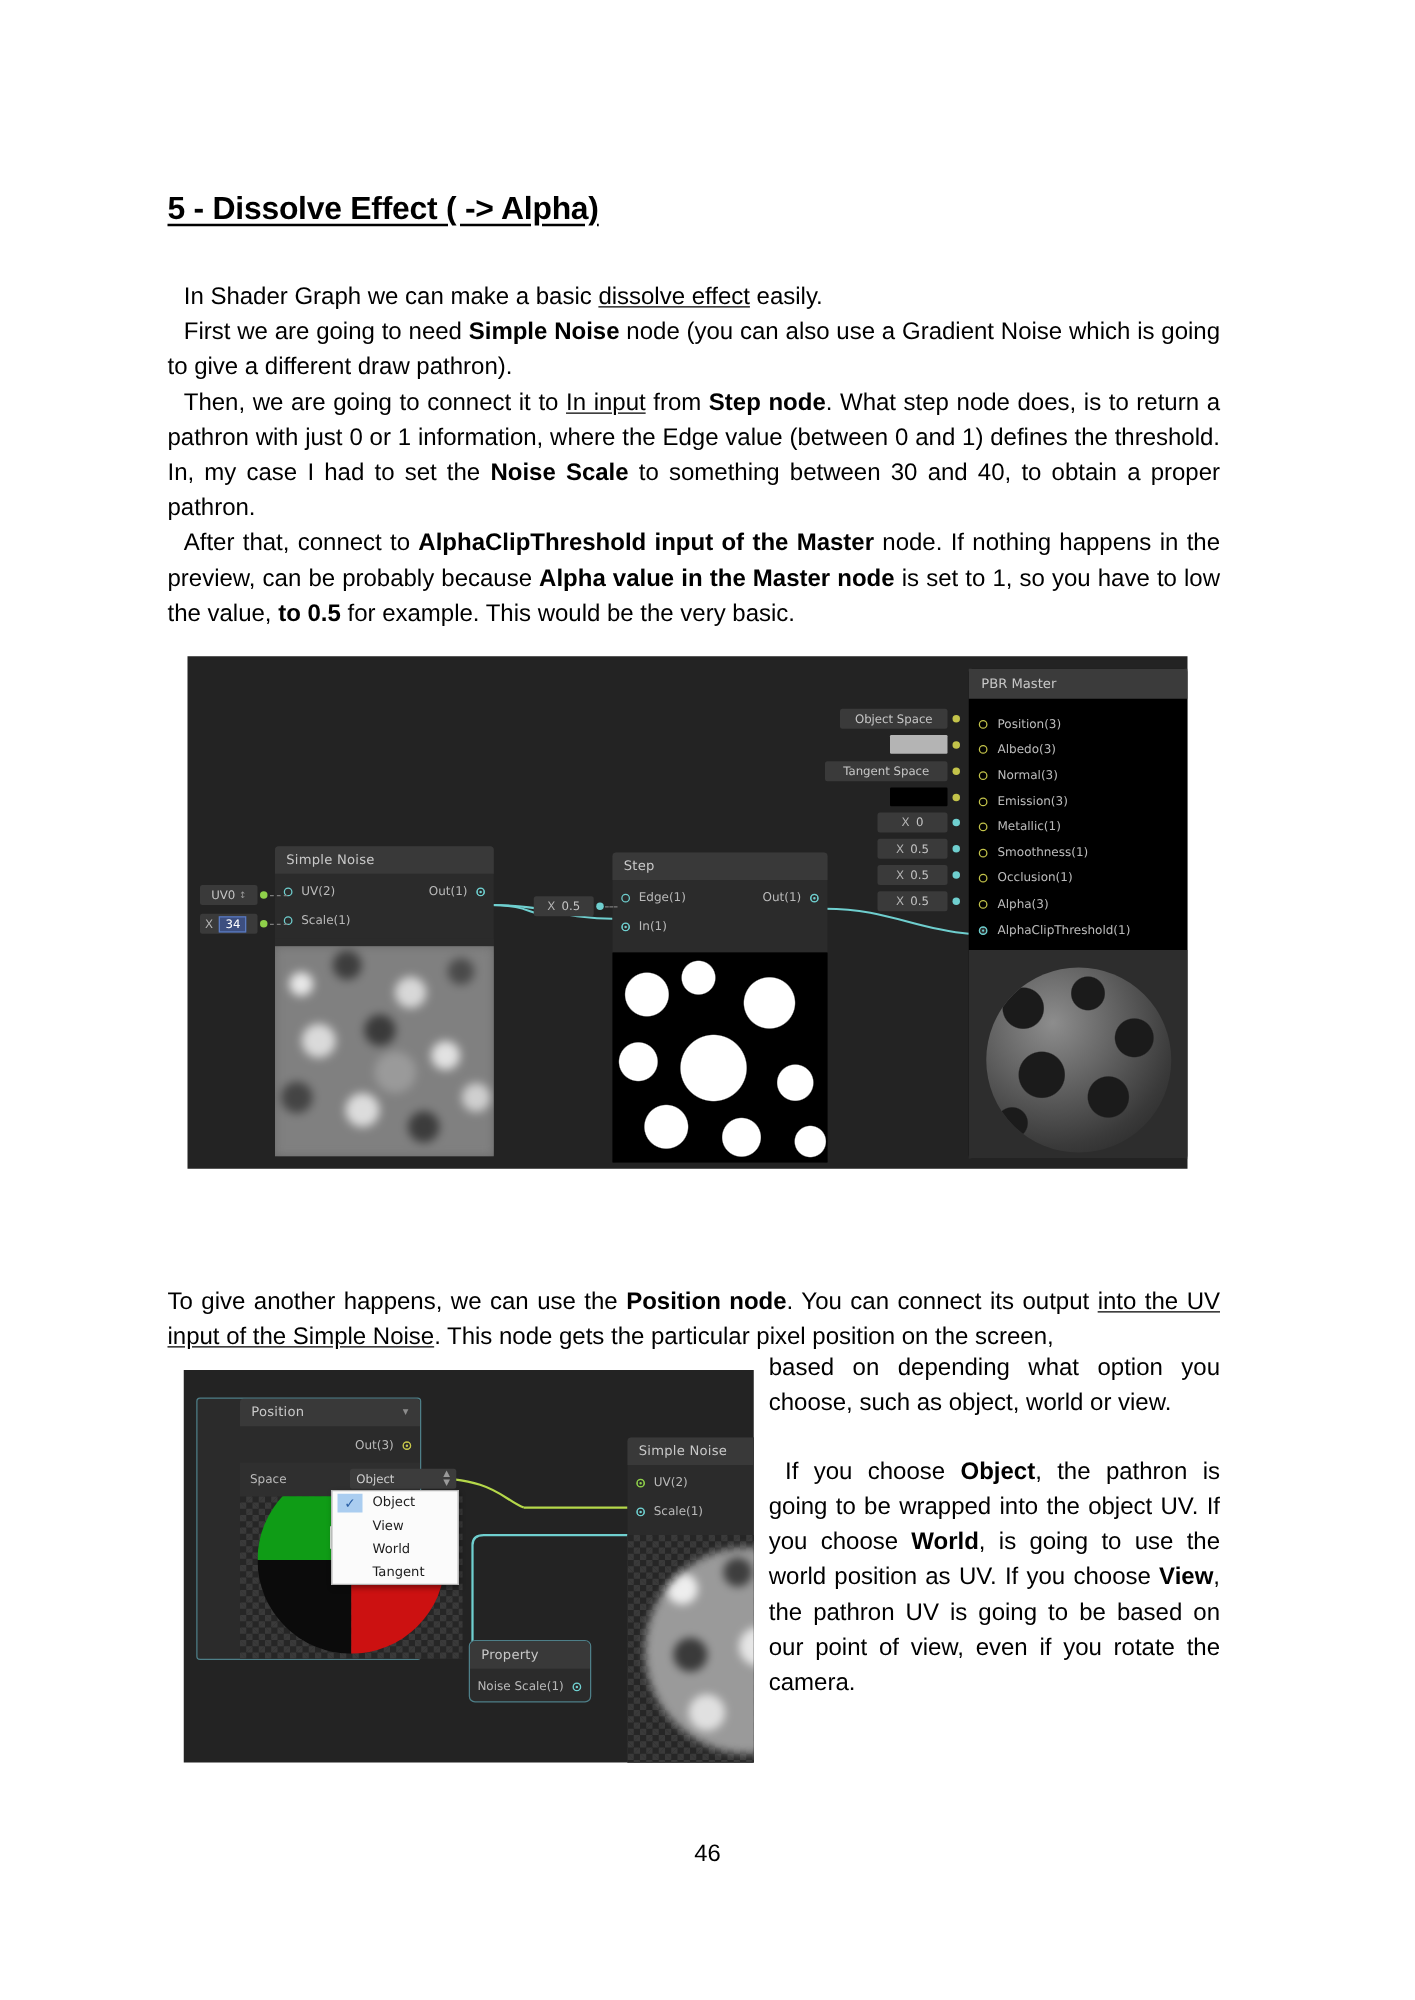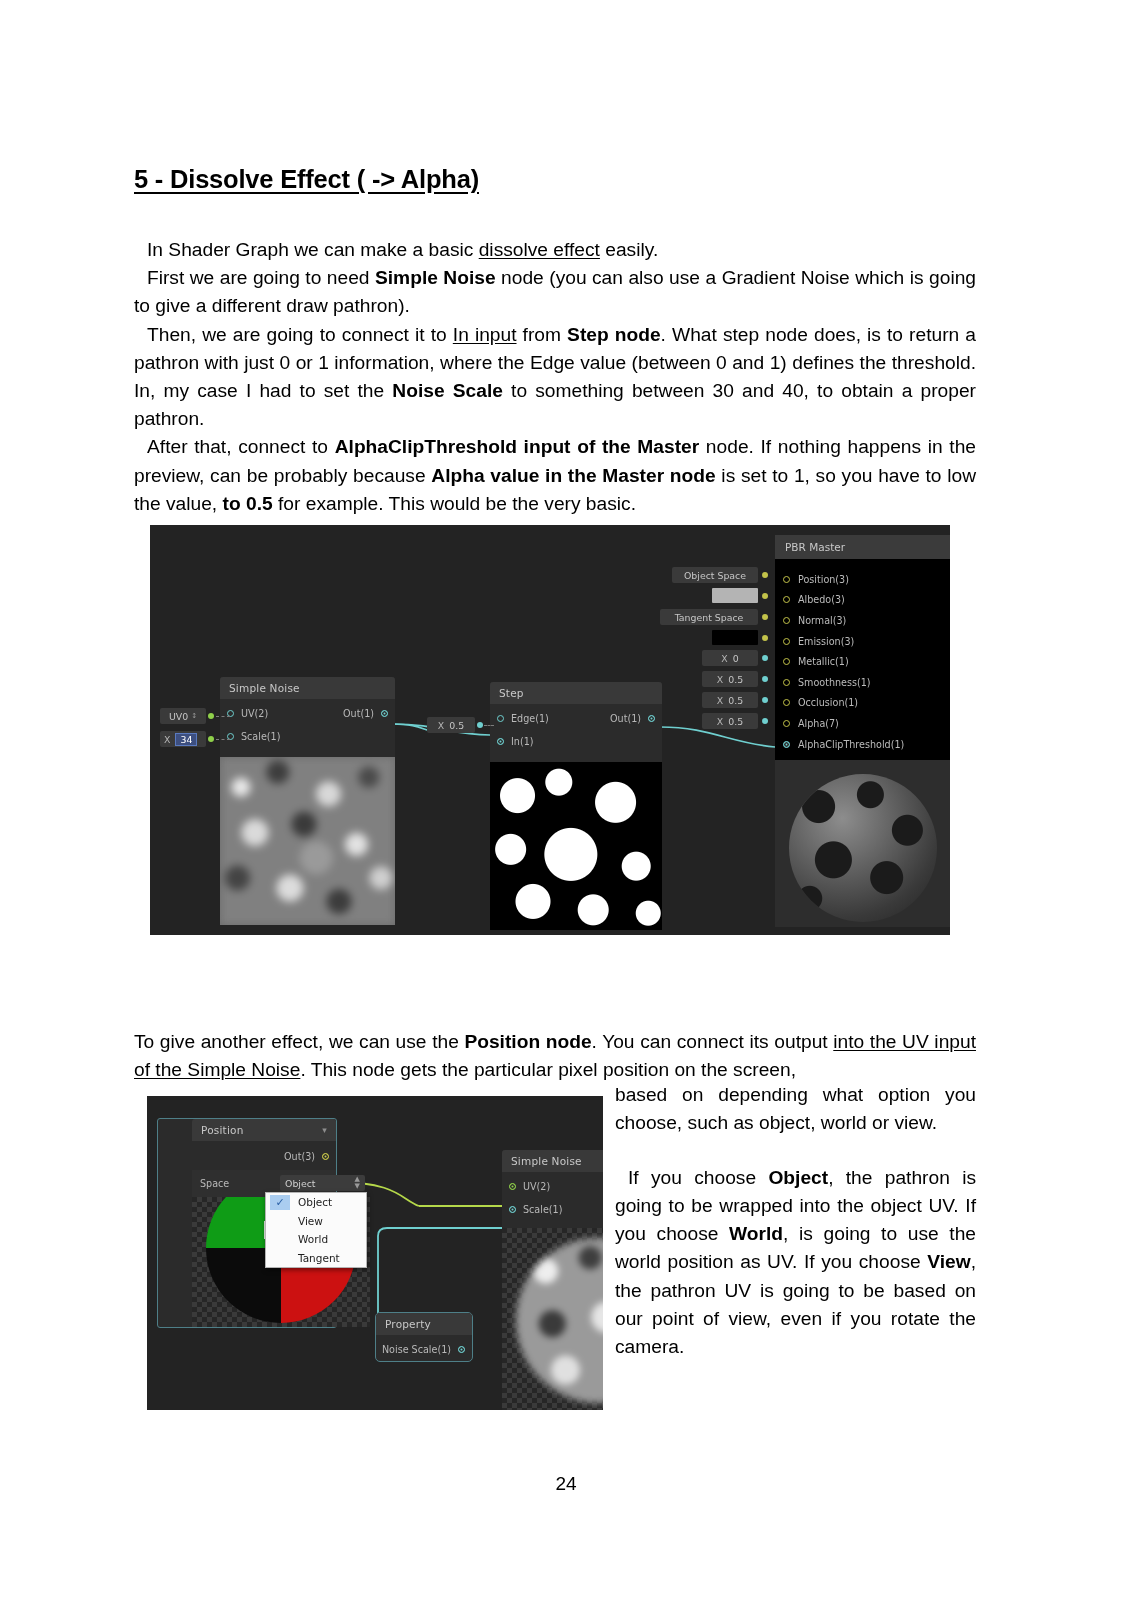--- a/index.html
+++ b/index.html
@@ -19,21 +19,21 @@
     left: 0; top: 0;
     width: 1132px;
     height: 1600px;
     background: #fff;
   }
 
   
   .content {
     position: absolute;
     left: 134px;
-    top: 165px;
+    top: 153px;
     width: 842px;
   }
 
   h1.doc-title {
     font-size: 25.5px;
     font-weight: bold;
     margin: 0 0 42px 0;
     text-decoration: underline;
     text-underline-offset: 4px;
     letter-spacing: -0.2px;
@@ -407,21 +407,21 @@
       <div class="pbr-row">
         <span class="ring"></span>
         <span>Smoothness(1)</span>
       </div>
       <div class="pbr-row">
         <span class="ring"></span>
         <span>Occlusion(1)</span>
       </div>
       <div class="pbr-row">
         <span class="ring"></span>
-        <span>Alpha(7)</span>
+        <span>Alpha(3)</span>
       </div>
       <div class="pbr-row">
         <span class="ring teal filled"></span>
         <span>AlphaClipThreshold(1)</span>
       </div>
 
       <div style="position:absolute; left:0; top:225px; width:175px; height:167px; background:#2d2d2d; overflow:hidden;">
         <div style="position:absolute; left:14px; top:14px; width:148px; height:148px; border-radius:50%;
                     background: radial-gradient(circle at 36% 30%, #8d8d8d, #3a3a3a 70%, #202020 100%);"></div>
         <div style="position:absolute; left:14px; top:14px; width:148px; height:148px; border-radius:50%; overflow:hidden;">
@@ -466,21 +466,21 @@
     <div class="slot-dot" style="left:612px; top:68px; background:#c3c34a;"></div>
     <div class="slot-dot" style="left:612px; top:89px; background:#c3c34a;"></div>
     <div class="slot-dot" style="left:612px; top:110px; background:#c3c34a;"></div>
     <div class="slot-dot cy" style="left:612px; top:130px;"></div>
     <div class="slot-dot cy" style="left:612px; top:151px;"></div>
     <div class="slot-dot cy" style="left:612px; top:172px;"></div>
     <div class="slot-dot cy" style="left:612px; top:193px;"></div>
   </div>
 
   <div style="position:absolute; left:134px; top:1028px; width:842px; font-size:19.2px; line-height:28.3px; text-align:justify;">
-    <span>To give another effect, we can use the </span><b>Position node</b><span>. You can connect its output </span><u>into the UV input of the Simple Noise</u><span>. This node gets the particular pixel position on the screen,</span>
+    <span>To give another happens, we can use the </span><b>Position node</b><span>. You can connect its output </span><u>into the UV input of the Simple Noise</u><span>. This node gets the particular pixel position on the screen,</span>
   </div>
 
   <div class="wrap-right">
     <p>based on depending what option you choose, such as object, world or view.</p>
     <p class="gap">
       <span>If you choose </span><b>Object</b><span>, the pathron is going to be wrapped into the object UV. If you choose </span><b>World</b><span>, is going to use the world position as UV. If you choose </span><b>View</b><span>, the pathron UV is going to be based on our point of view, even if you rotate the camera.</span>
     </p>
   </div>
 
   <div class="fig2">
@@ -572,15 +572,15 @@
       <div class="node-title" style="border-radius:4px 4px 0 0;">Property</div>
       <div style="position:relative;height:26px;text-decoration:underline;">
         <div class="out-row" style="position:absolute;right:0;top:4px;">
           <span>Noise Scale(1)</span>
           <span class="port-dot filled"></span>
         </div>
       </div>
     </div>
   </div>
 
-  <div class="page-number">24</div>
+  <div class="page-number">46</div>
 
 </div>
 
 </body></html>

